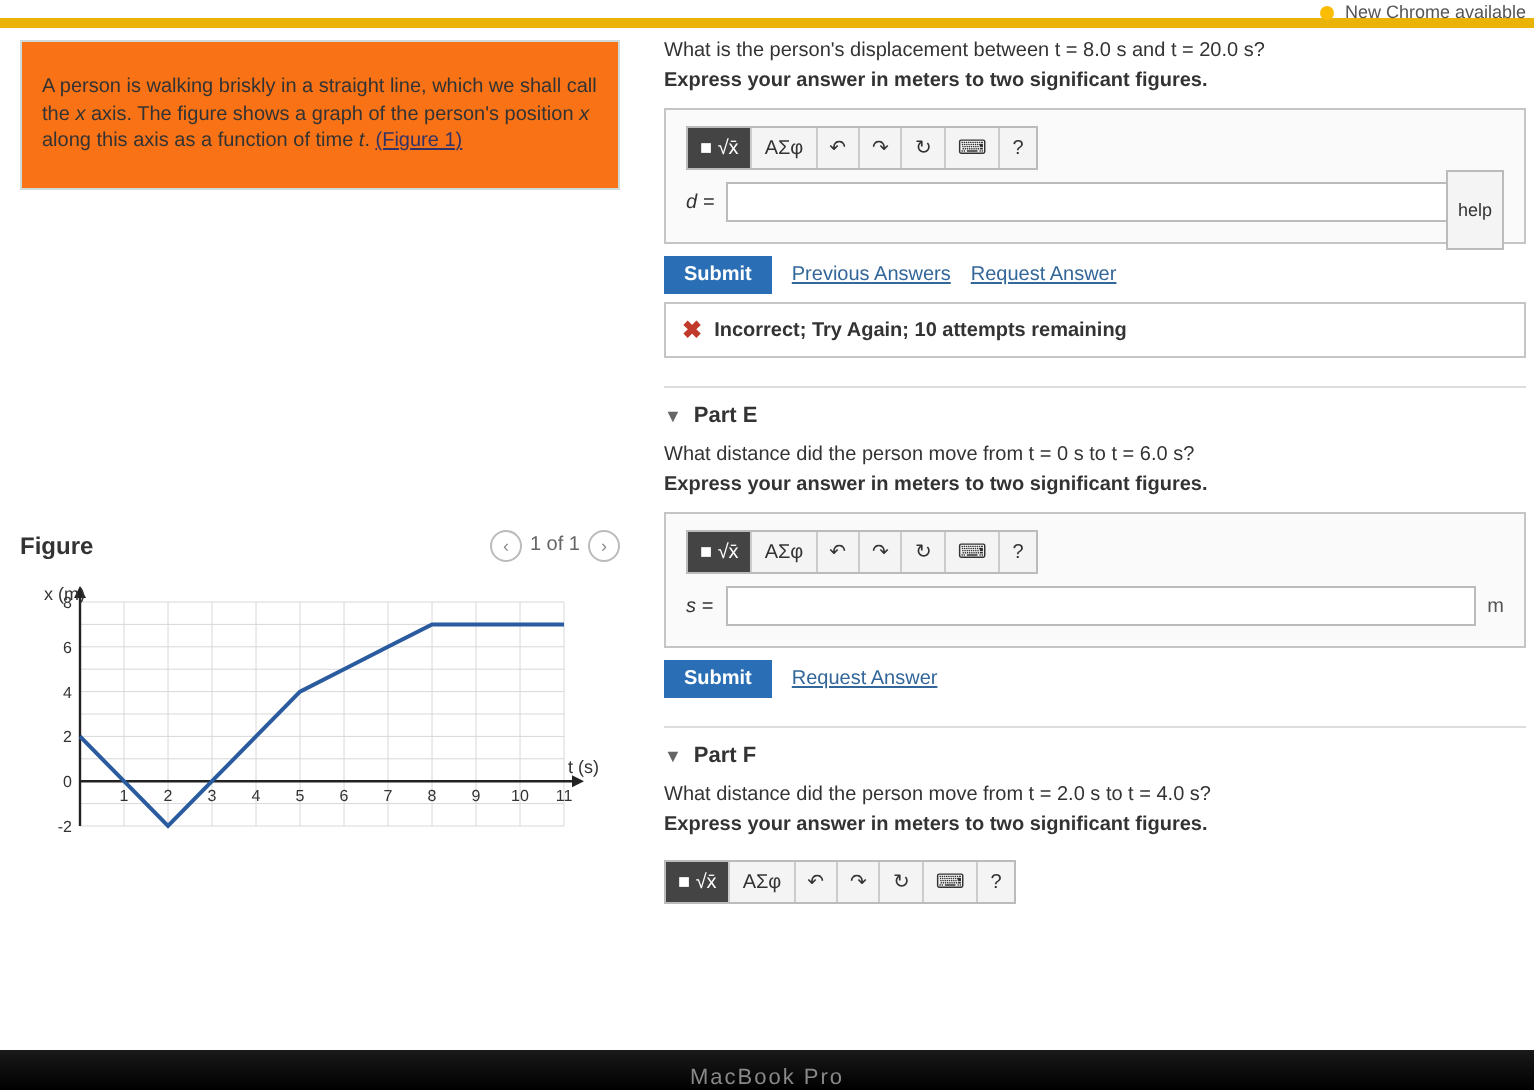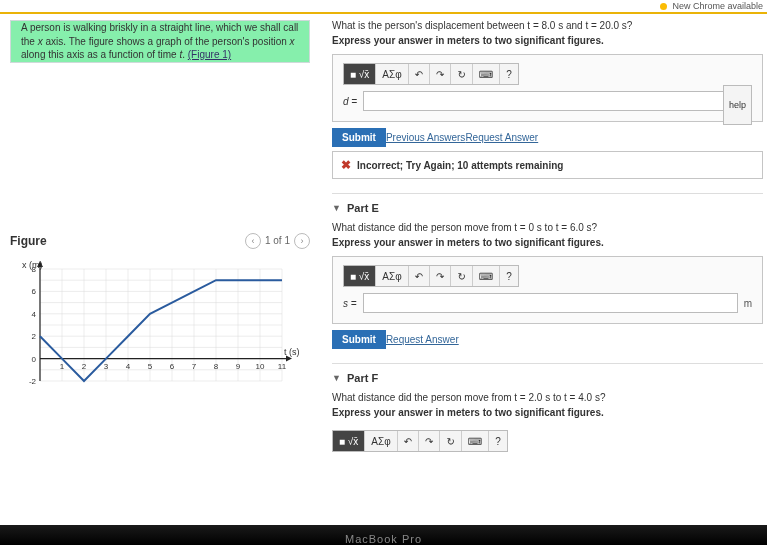--- a/index.html
+++ b/index.html
@@ -8,21 +8,21 @@
   font-size: 11px;
   background: #fff;
   color: #333;
   width: 767px;
   height: 545px;
   overflow: hidden;
   position: relative;
 }
 .top-bar {
   height: 14px;
-  border-bottom: 2px solid #eab308;
+  border-bottom: 5px solid #eab308;
   position: relative;
 }
 .chrome-notice {
   position: absolute;
   right: 0;
   top: 0;
   font-size: 9px;
   color: #555;
   padding: 1px 4px;
 }
@@ -32,23 +32,23 @@
   width: 100px;
   padding: 4px 6px;
   color: #666;
   font-size: 10px;
 }
 .sidebar-item { margin-bottom: 12px; }
 .main { display: flex; flex: 1; }
 .left-col { width: 320px; padding: 6px 10px 0 10px; }
 .right-col { flex: 1; padding: 6px 4px 0 12px; }
 .problem-box {
-  background: #86efac;
+  background: #f97316;
   border: 1px solid #cfdada;
-  padding: 0 10px;
+  padding: 16px 10px;
   font-size: 10px;
   line-height: 1.35;
   color: #333;
 }
 .problem-box .fig-link { color: #336; text-decoration: underline; }
 .figure-header {
   display: flex;
   justify-content: space-between;
   align-items: center;
   margin-top: 170px;
@@ -104,21 +104,21 @@
   padding: 0 4px;
 }
 .unit { font-size: 10px; color: #555; }
 .help-tab {
   position: absolute;
   font-size: 9px;
   border: 1px solid #bbb;
   background: #f4f4f4;
   padding: 14px 5px;
 }
-.actions { margin-top: 6px; display: flex; align-items: center; }
+.actions { margin-top: 6px; display: flex; align-items: center; gap: 10px; }
 .submit-btn {
   background: #2a6fb5;
   color: #fff;
   border: none;
   padding: 4px 10px;
   font-size: 10px;
   font-weight: bold;
 }
 .link { color: #336699; font-size: 10px; text-decoration: underline; }
 .feedback {

